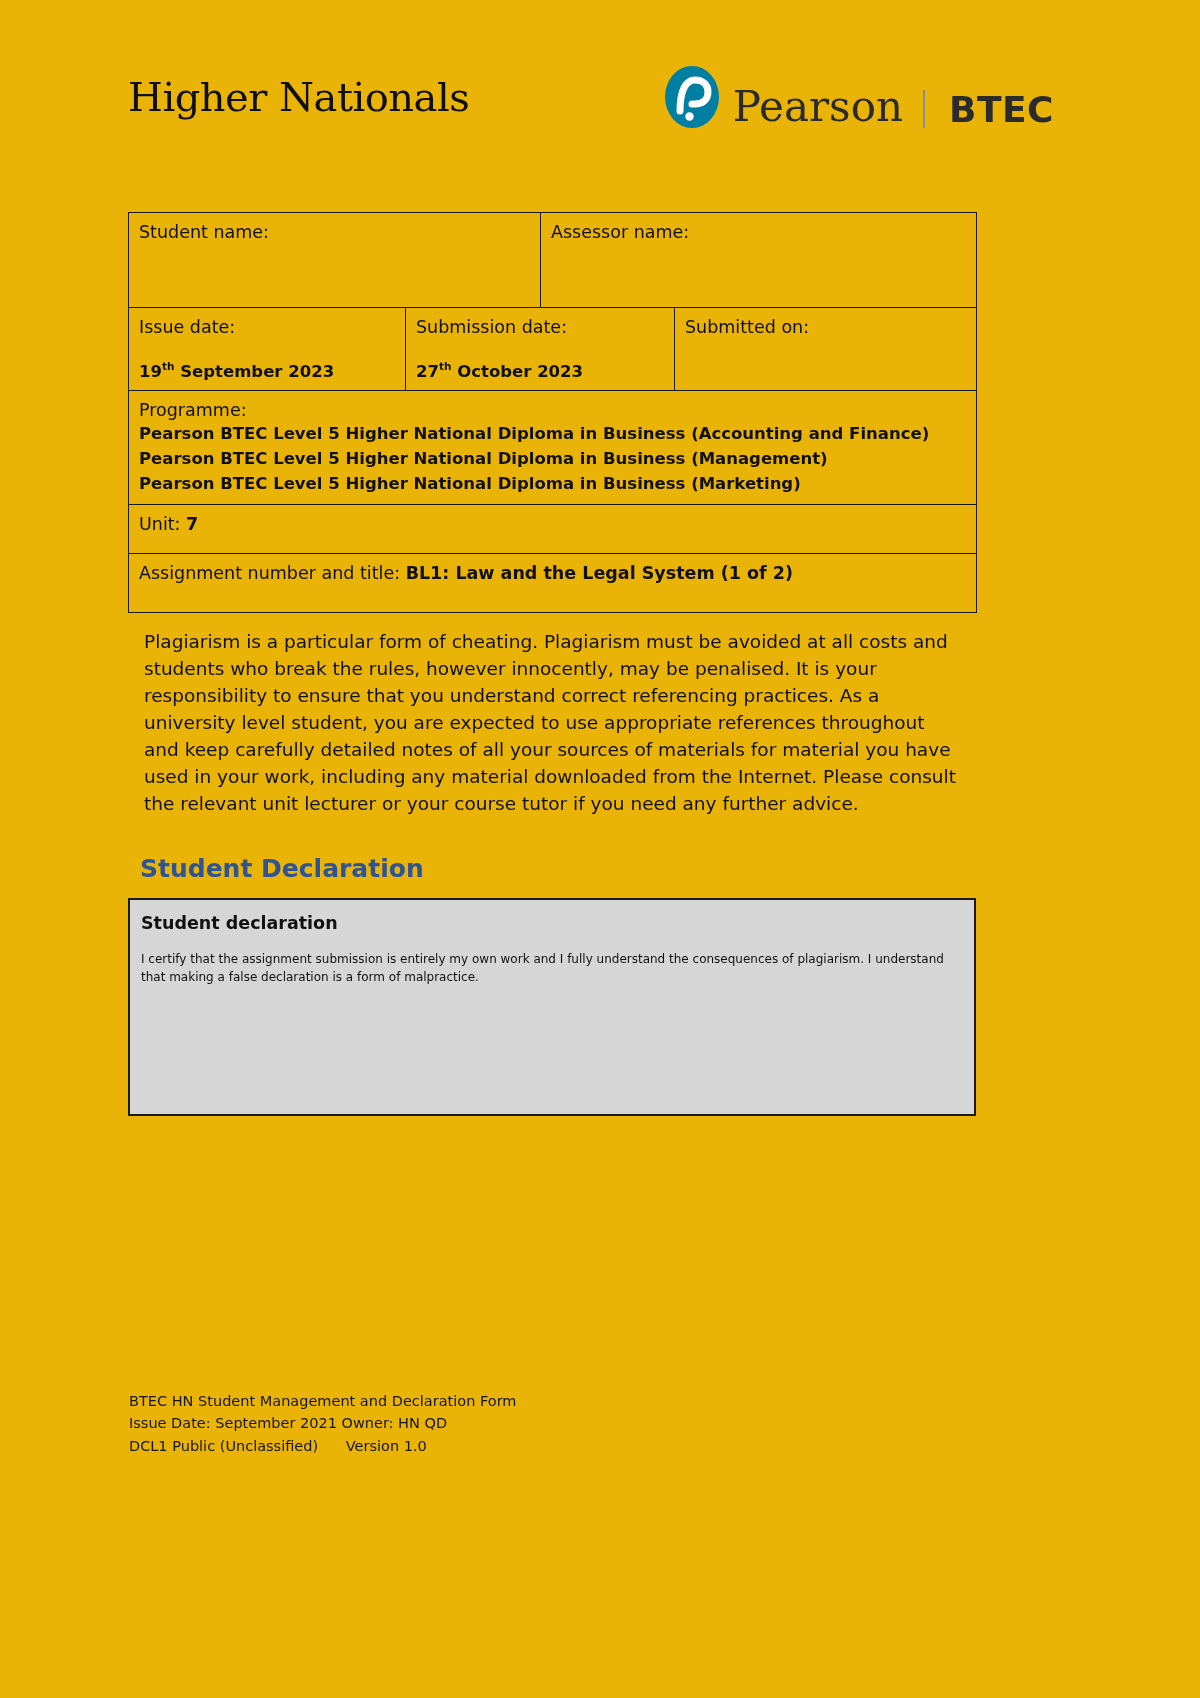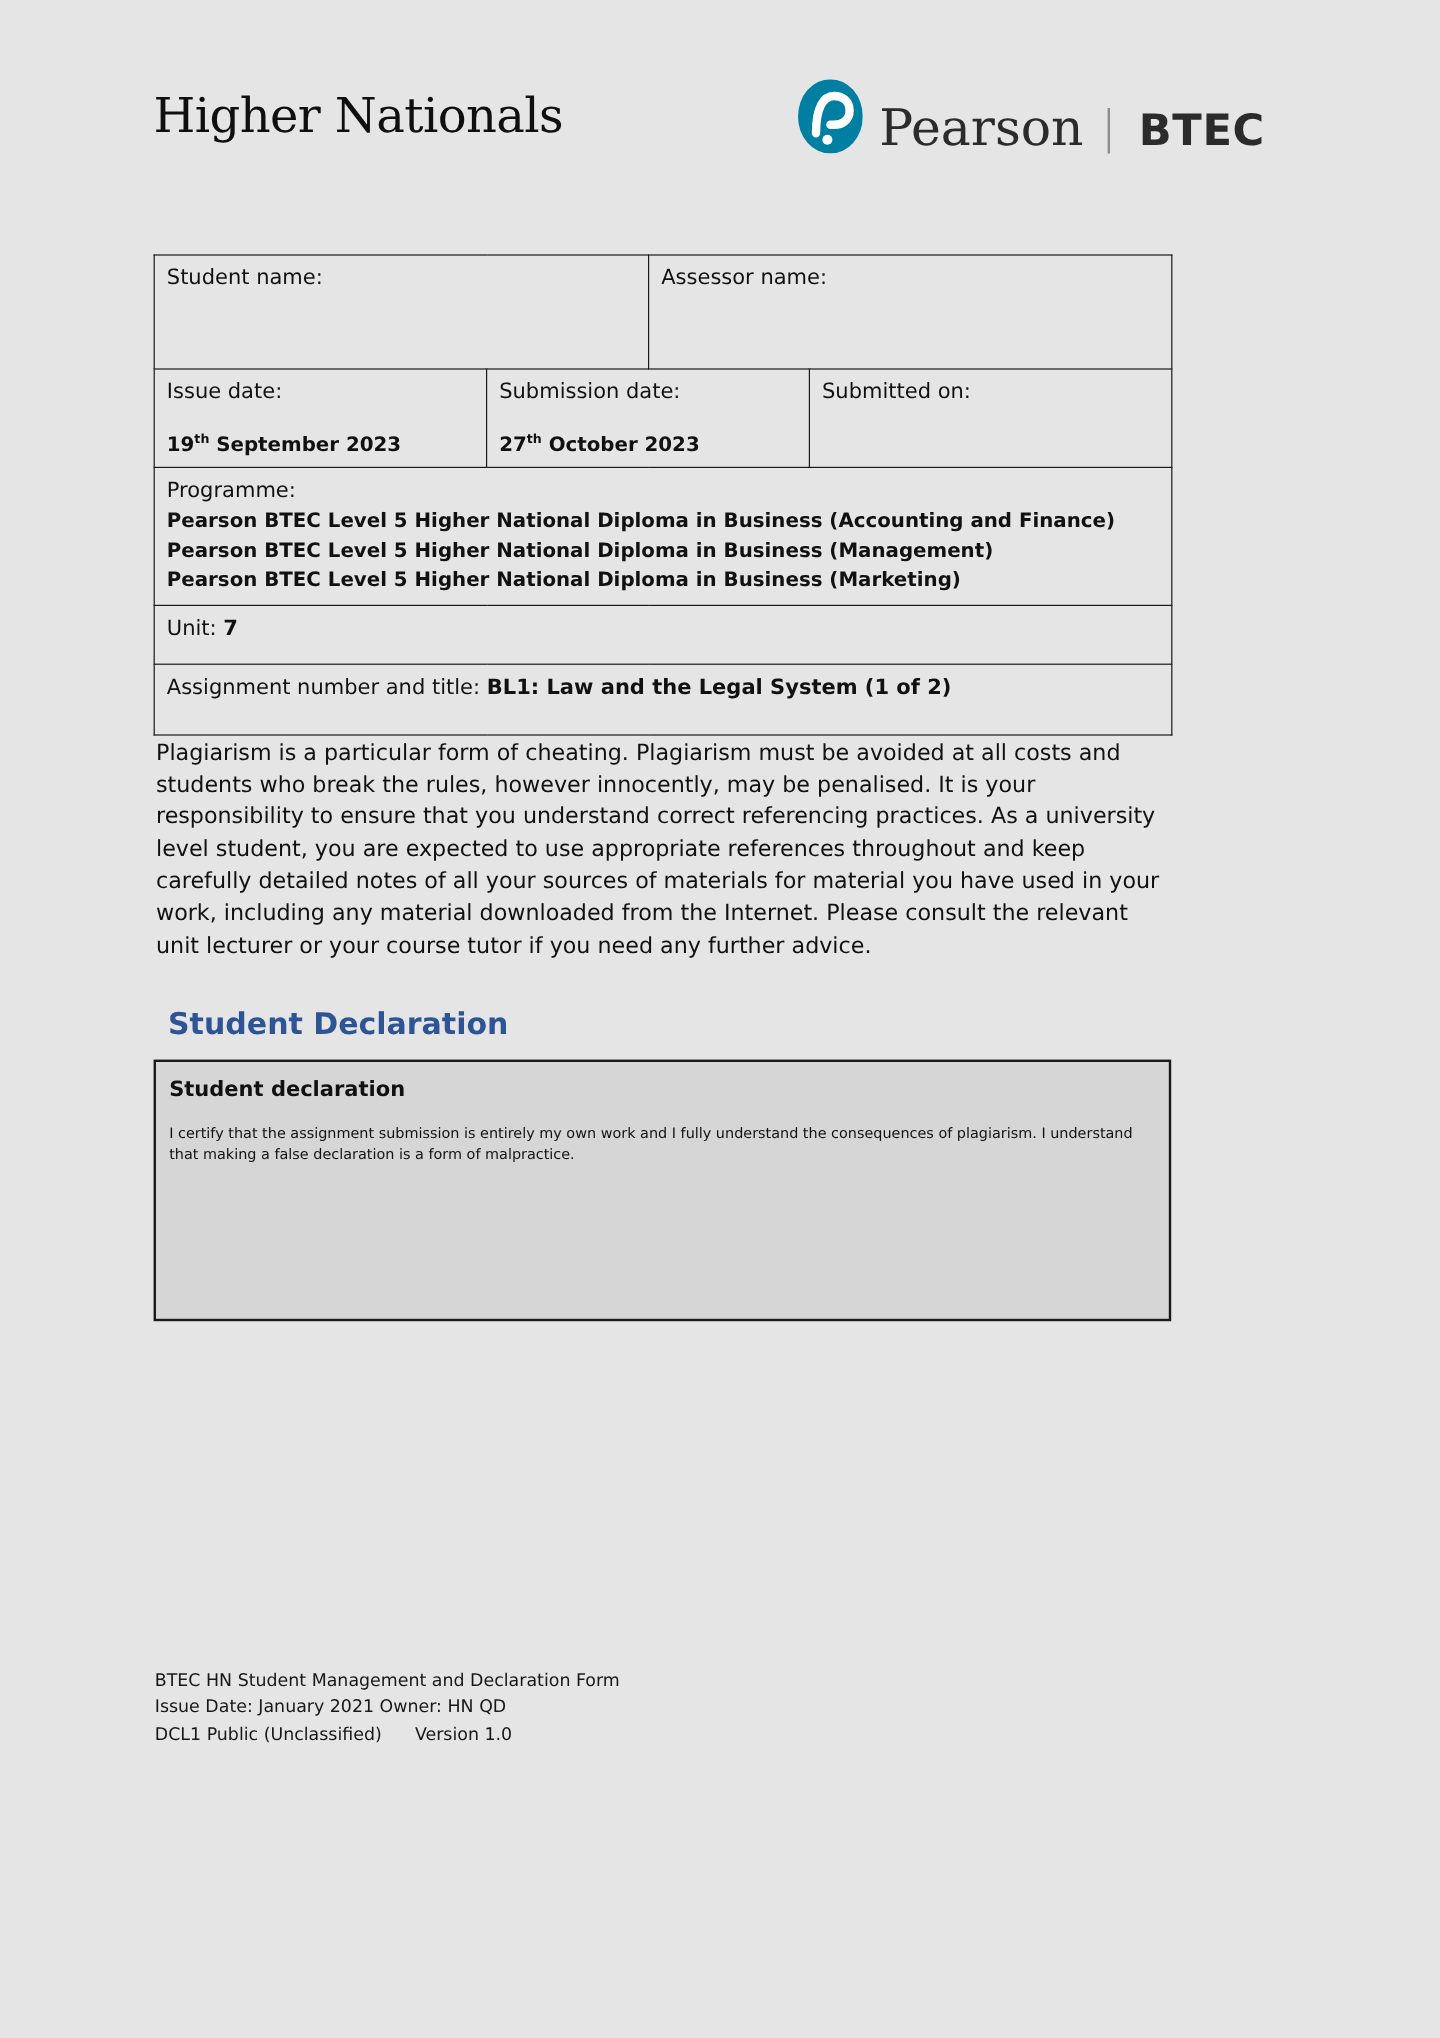--- a/index.html
+++ b/index.html
@@ -8,21 +8,21 @@
     background: #ffffff;
   }
   body {
     font-family: "DejaVu Sans", "Liberation Sans", sans-serif;
     color: #000000;
   }
   .page {
     position: relative;
     width: 1200px;
     height: 1698px;
-    background: #e5e5e5;
+    background: #eab308;
     overflow: hidden;
     box-sizing: border-box;
   }
 
   
   .header {
     position: absolute;
     left: 128px;
     top: 52px;
     width: 944px;
@@ -145,21 +145,21 @@
     line-height: 1.2;
     color: #2e5496;
     margin: 49px 0 12px 8px;
   }
   h2.section-heading.declaration {
     margin: 36px 0 14px 12px;
   }
   p.body-text {
     font-size: 18.5px;
     line-height: 1.455;
-    margin: 2px;
+    margin: 16px;
     color: #111;
     text-align: left;
   }
 
   
   .declaration-box {
     margin-top: 11px;
     width: 848px;
     min-height: 218px;
     box-sizing: border-box;
@@ -276,17 +276,17 @@
     <h2 class="section-heading declaration">Student Declaration</h2>
 
     <div class="declaration-box">
       <p class="declaration-title">Student declaration</p>
       <p class="declaration-body">I certify that the assignment submission is entirely my own work and I fully understand the consequences of plagiarism. I understand that making a false declaration is a form of malpractice.</p>
     </div>
   </div>
 
   <div class="footer">
     <span class="footer-line">BTEC HN Student Management and Declaration Form</span>
-    <span class="footer-line">Issue Date: January 2021 Owner: HN QD</span>
+    <span class="footer-line">Issue Date: September 2021 Owner: HN QD</span>
     <span class="footer-line">DCL1 Public (Unclassified)      Version 1.0</span>
   </div>
 
 </div>
 
 </body></html>

